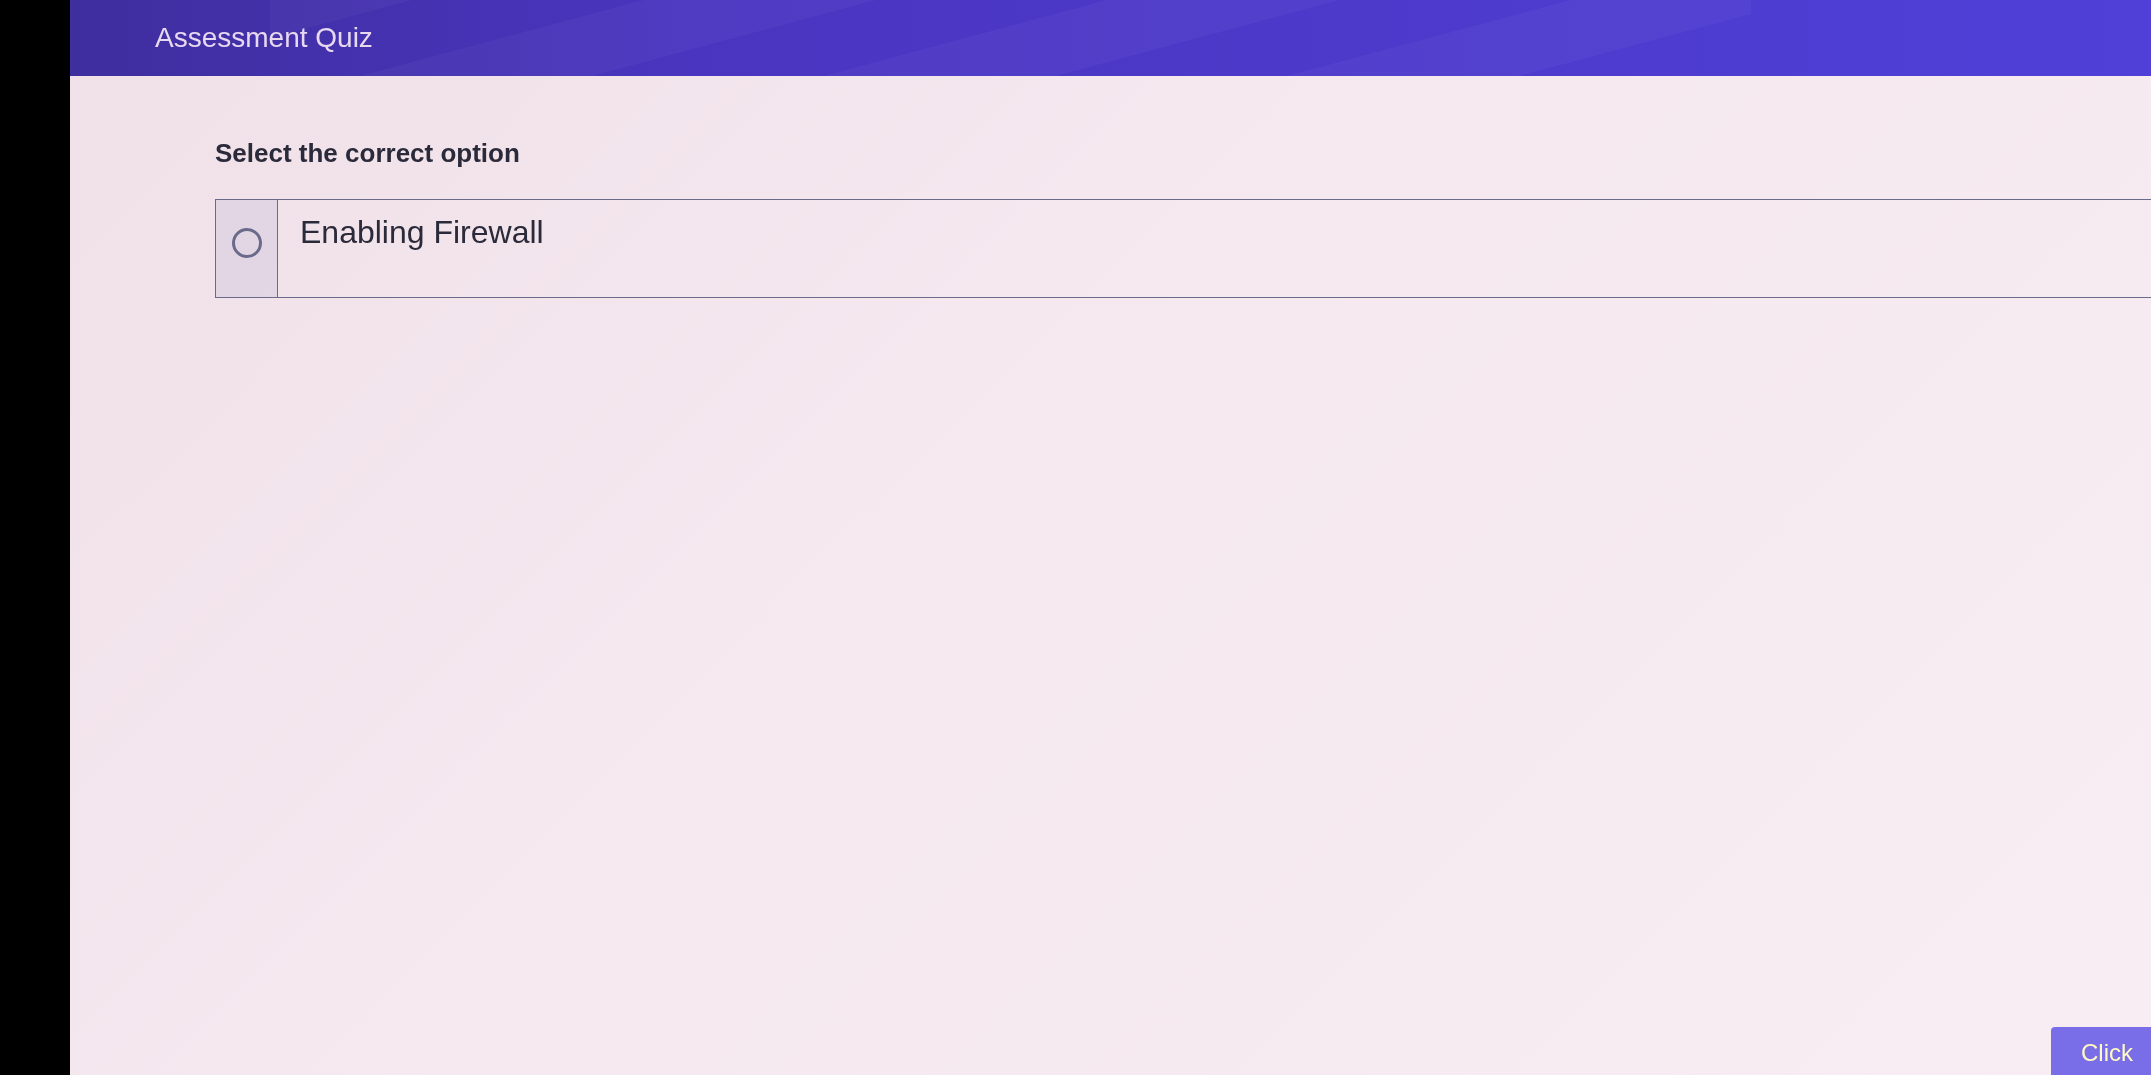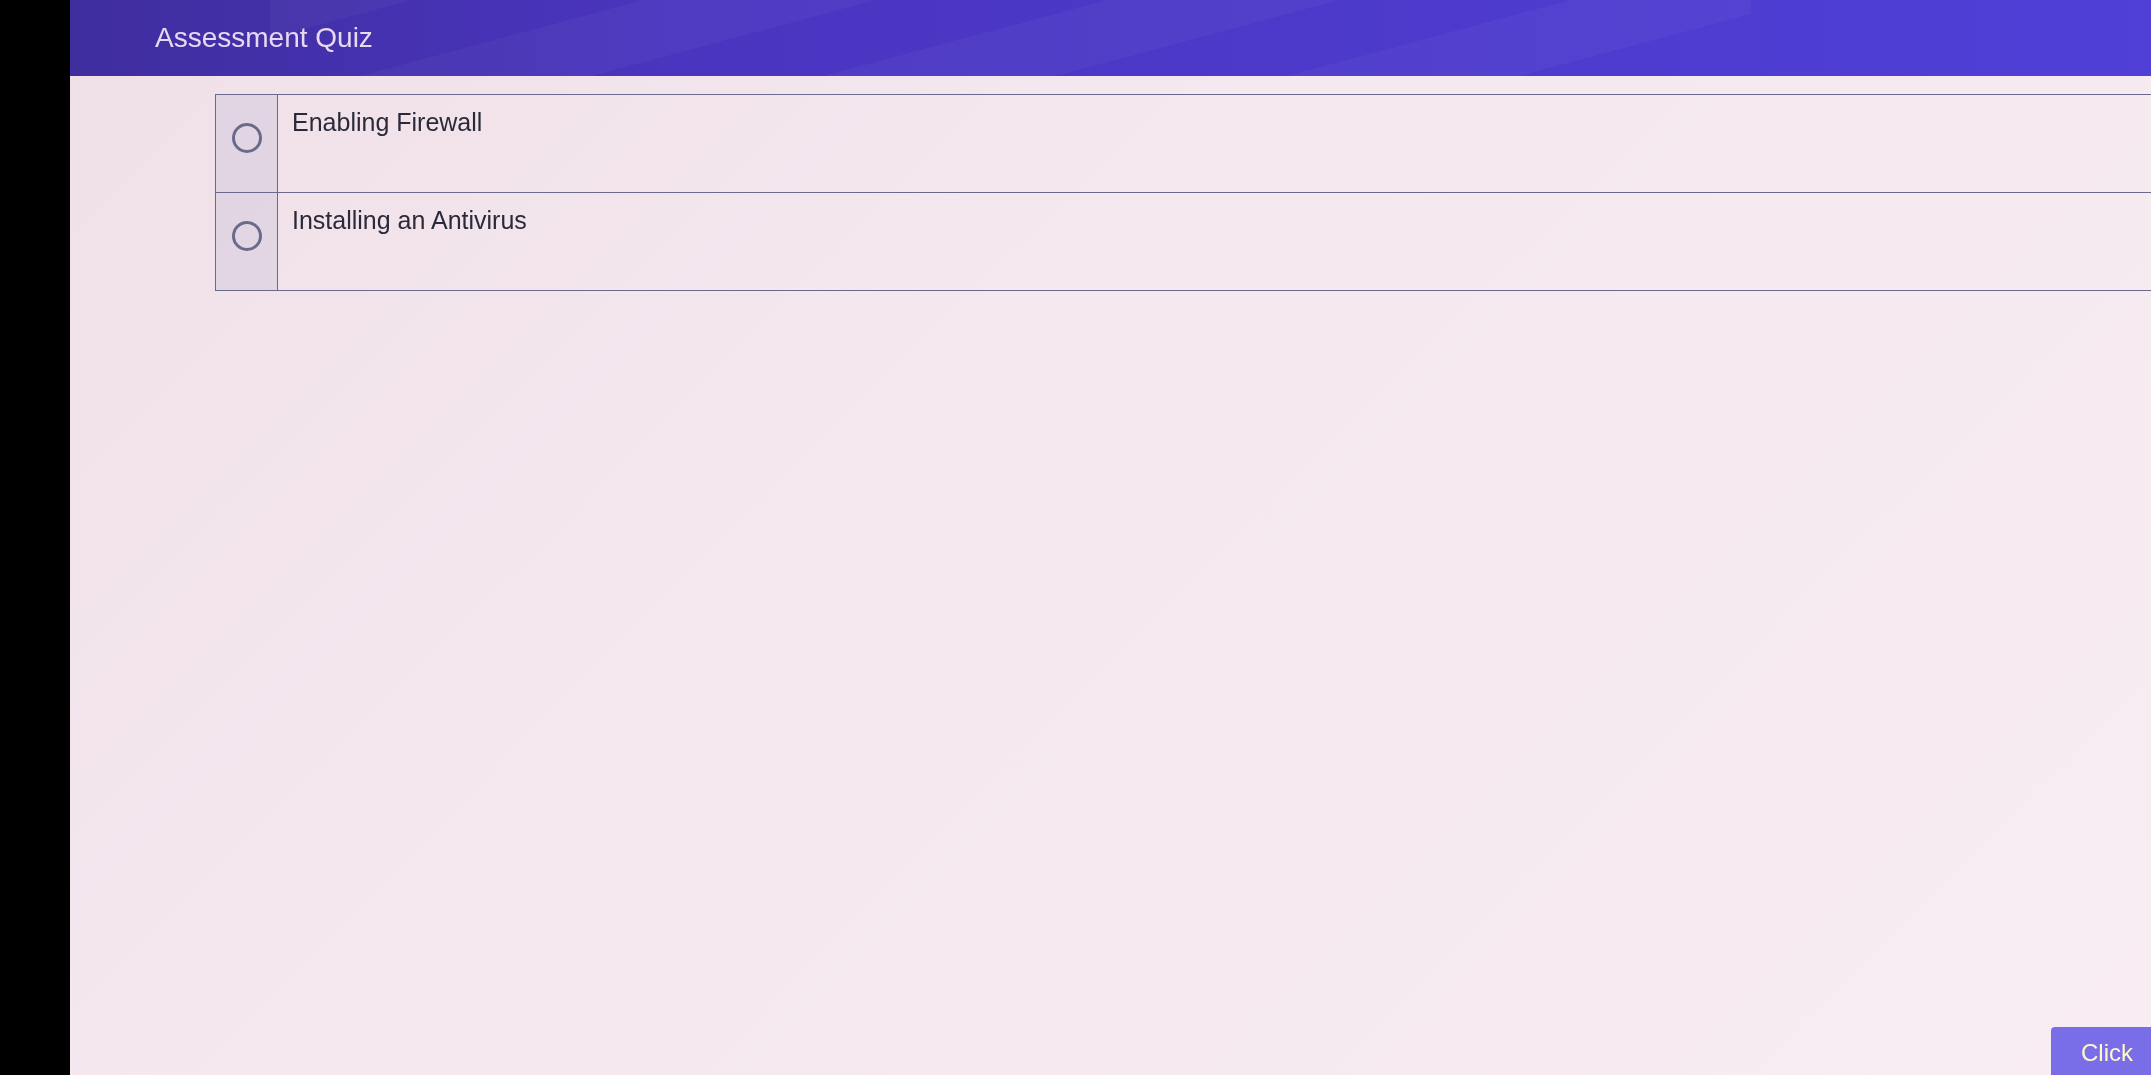--- a/index.html
+++ b/index.html
@@ -95,23 +95,23 @@
     }
     .radio-circle {
       width: 30px;
       height: 30px;
       border: 3px solid #6a6a8a;
       border-radius: 50%;
       background: transparent;
     }
     .option-text-cell {
       flex: 1;
-      padding: 10px 14px;
+      padding: 10px 22px;
       color: #2a2a3a;
-      font-size: 25px;
+      font-size: 32px;
       line-height: 1.4;
     }
     .click-button {
       position: absolute;
       right: 0;
       bottom: 0;
       background: #7a6ee8;
       color: #fef9c3;
       padding: 12px 18px 8px 30px;
       font-size: 24px;
@@ -122,36 +122,31 @@
 </head>
 <body>
 
 <div class="screen-frame">
   <div class="header-bar">
     <div class="header-title">Assessment Quiz</div>
   </div>
 
   <div class="content-area">
 
+    <div class="instruction-text">Select the correct option</div>
 
     <div class="options-container">
 
       <div class="option-row">
         <div class="option-radio-cell">
           <div class="radio-circle"></div>
         </div>
         <div class="option-text-cell">Enabling Firewall</div>
       </div>
 
-      <div class="option-row">
-        <div class="option-radio-cell">
-          <div class="radio-circle"></div>
-        </div>
-        <div class="option-text-cell">Installing an Antivirus</div>
-      </div>
 
 
 
     </div>
   </div>
 
   <div class="click-button">Click</div>
 </div>
 
 </body></html>

